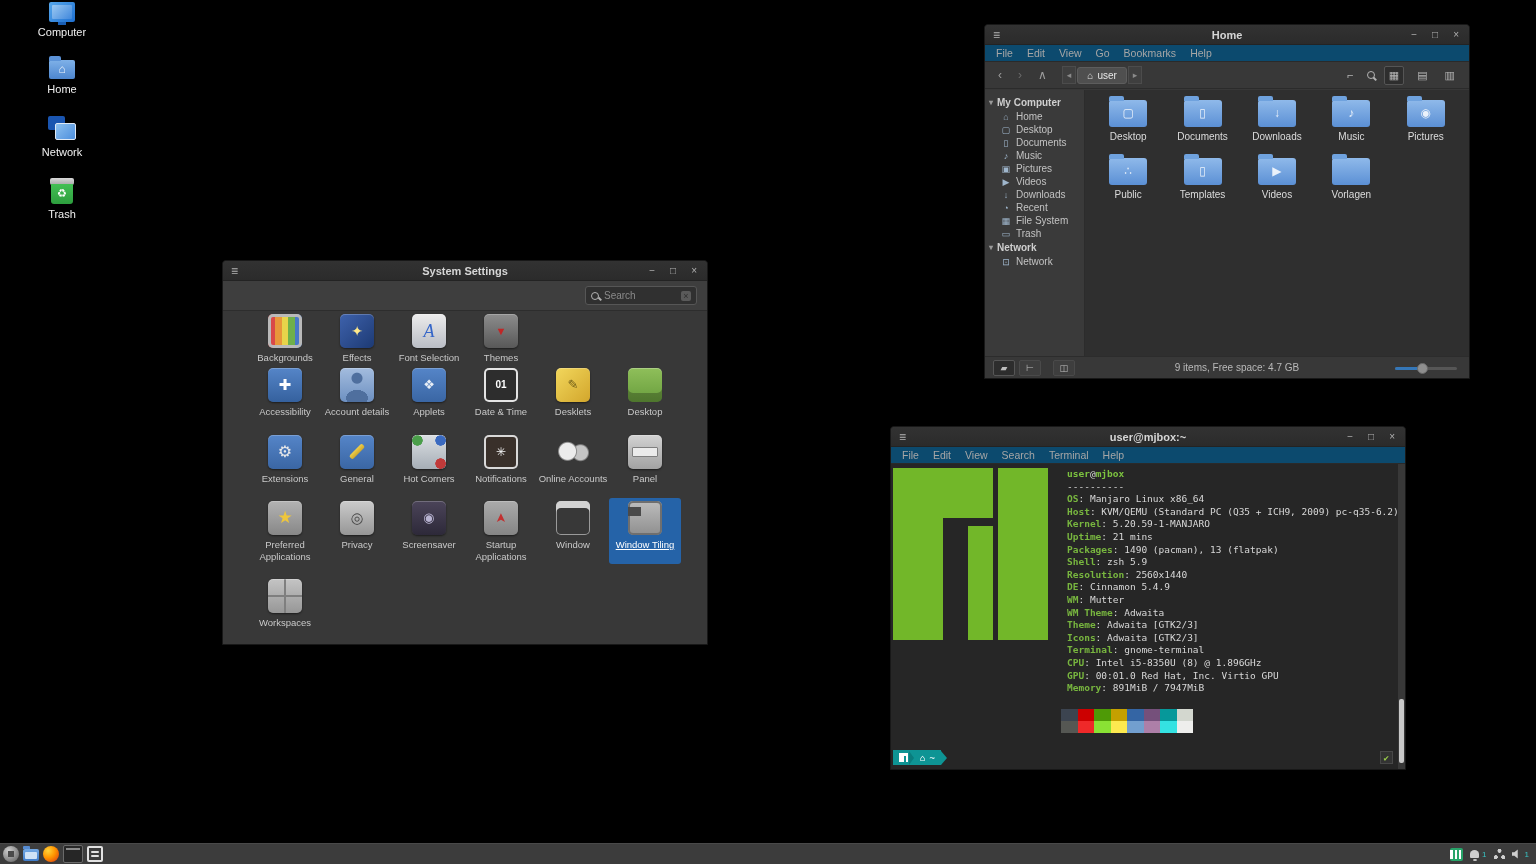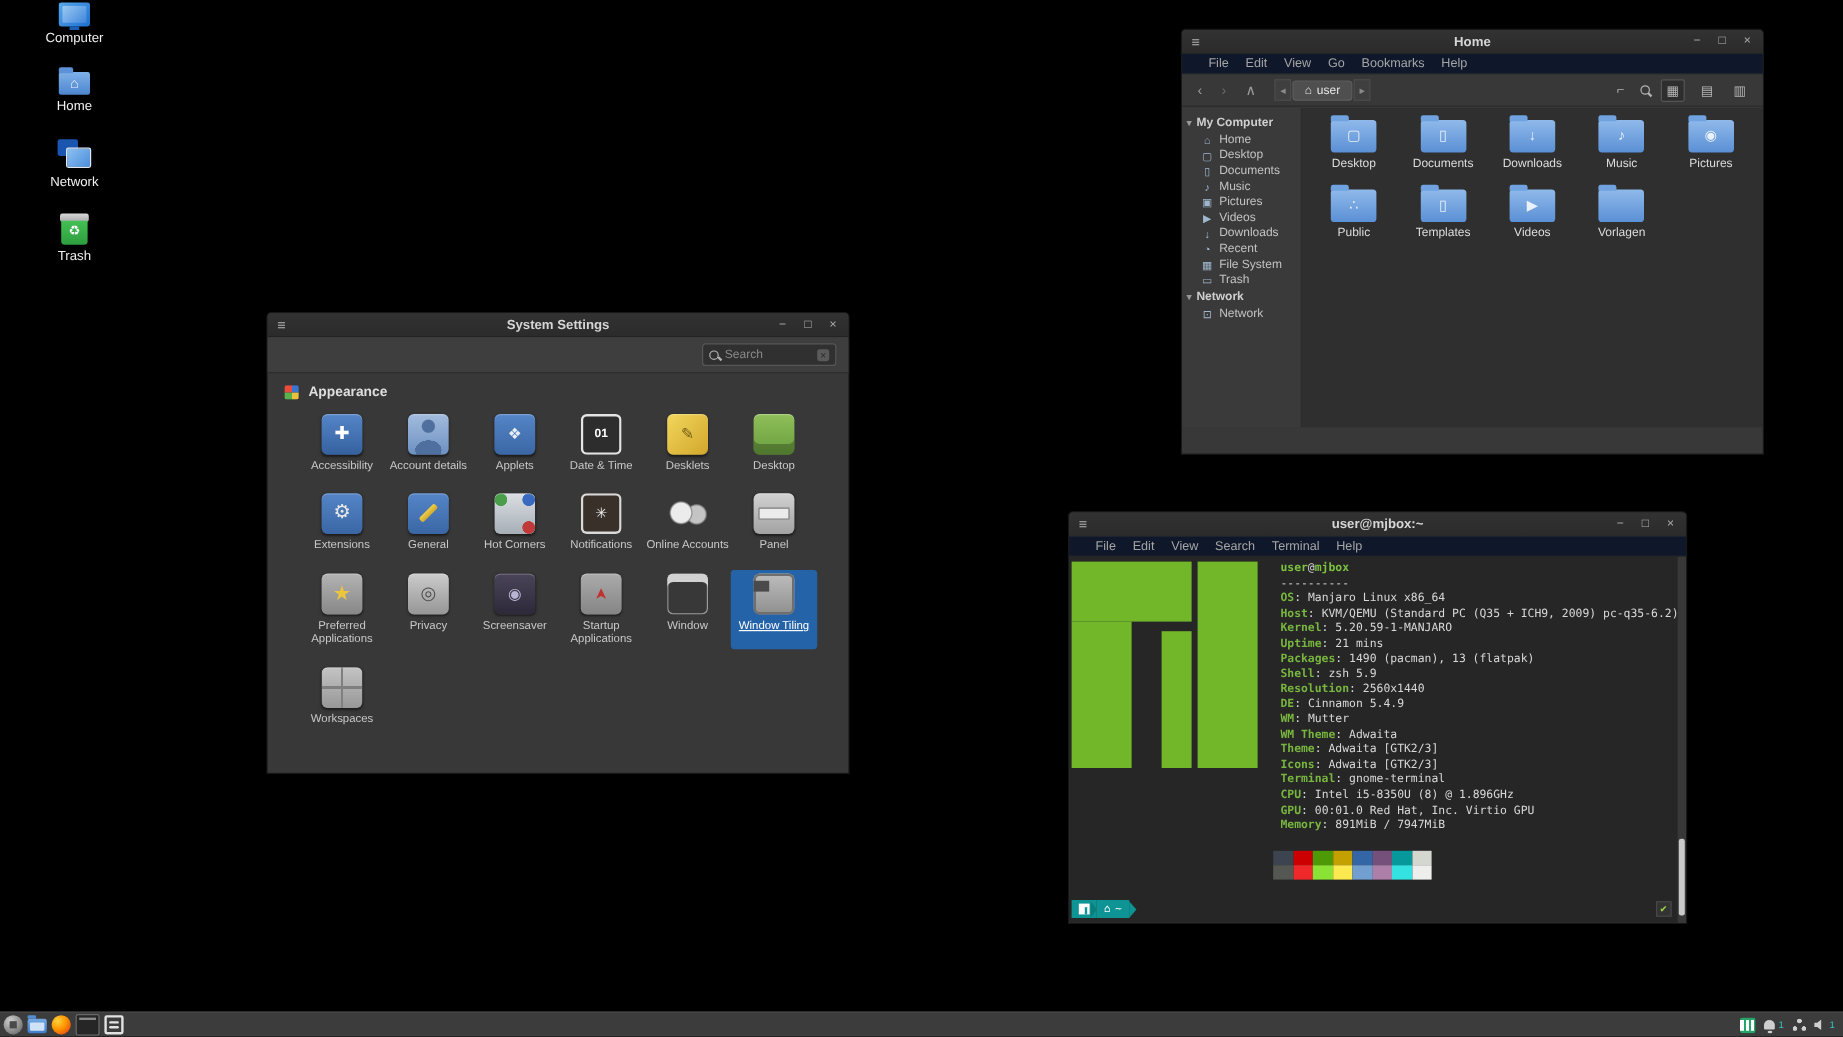--- a/index.html
+++ b/index.html
@@ -15,21 +15,21 @@
   
   .window { position:absolute; background:#383838; border:1px solid #181818;
             border-radius:4px 4px 0 0; box-shadow:0 8px 22px rgba(0,0,0,.65); }
   .titlebar { height:20px; background:linear-gradient(#323232,#2b2b2b); display:flex; align-items:center;
               border-bottom:1px solid #232323; border-radius:4px 4px 0 0; position:relative; }
   .titlebar .burger { margin-left:8px; color:#b5b5b5; font-size:12px; line-height:1; }
   .titlebar .title { position:absolute; left:60px; right:60px; text-align:center;
                      font-size:11px; font-weight:bold; color:#d6d6d6; }
   .controls { margin-left:auto; display:flex; gap:15px; padding-right:10px; z-index:2; }
   .controls span { color:#b0b0b0; font-size:10px; line-height:20px; }
-  .menubar { display:flex; background:#0f172a; border-bottom:1px solid #2a2a2a; padding:0 15px; height:17px; align-items:center; }
+  .menubar { display:flex; background:#0c4a6e; border-bottom:1px solid #2a2a2a; padding:0 4px; height:17px; align-items:center; }
   .menubar span { font-size:10.5px; color:#a6a6a6; padding:0 7px; }
 
   
   .dicon { position:absolute; left:20px; width:84px; display:flex; flex-direction:column; align-items:center; gap:4px; }
   .dicon .lbl { font-size:11px; color:#f0f0f0; text-shadow:0 1px 2px #000; }
   .ic-computer { width:26px; height:20px; background:linear-gradient(135deg,#57a8ec,#1e6fd0); border-radius:2px; position:relative; }
   .ic-computer::before { content:""; position:absolute; inset:3px; background:linear-gradient(135deg,#9cc9f2,#3f87dc); border-radius:1px; }
   .ic-computer::after { content:""; position:absolute; left:9px; bottom:-3px; width:8px; height:3px; background:#1a5fb4; }
   .ic-homefolder { width:26px; height:19px; background:linear-gradient(180deg,#7fb1e8,#4d86cf); border-radius:2px; position:relative; margin-top:4px; }
   .ic-homefolder::before { content:""; position:absolute; top:-4px; left:0; width:12px; height:5px; background:#5c93d8; border-radius:2px 2px 0 0; }
@@ -349,42 +349,67 @@
           </div>
         <div class="fitem">
             <div class="folder">
               <span class="g" data-glyph=""></span>
             </div>
             <span class="lbl">Vorlagen</span>
           </div>
       </div>
     </div>
   </div>
+  <div class="fm-status">
+    <span class="st-btn pressed g" data-glyph="▰"></span>
+    <span class="st-btn g" data-glyph="⊢"></span>
+    <span class="st-btn g" data-glyph="◫" style="margin-left:8px"></span>
+    <span class="st-text">9 items, Free space: 4.7 GB</span>
+    <span class="zoomslider">
+        <span class="track"></span>
+        <span class="fill"></span>
+        <span class="knob"></span>
+      </span>
+  </div>
 </div>
 
 <div class="window" id="settings">
   <div class="titlebar">
     <span class="burger">≡</span>
     <span class="title">System Settings</span>
     <span class="controls">
       <span>−</span>
       <span>□</span>
       <span>×</span>
     </span>
   </div>
   <div class="search-row">
     <div class="searchbox">
       <span class="mag"></span>
       <input type="text" placeholder="Search" style="">
       <span class="clear-ic"></span>
     </div>
   </div>
-  <div class="sec-hdr">
-    <span class="hdr-ic appearance"></span>
-    <span>Appearance</span>
+  <div class="sgrid">
+    <div class="si">
+        <div class="sic ic-backgrounds"></div>
+        <span>Backgrounds</span>
+      </div>
+    <div class="si">
+        <div class="sic ic-effects"></div>
+        <span>Effects</span>
+      </div>
+    <div class="si">
+        <div class="sic ic-font"></div>
+        <span>Font Selection</span>
+      </div>
+    <div class="si">
+        <div class="sic ic-themes"></div>
+        <span>Themes</span>
+      </div>
   </div>
   <div class="sgrid">
     <div class="si">
         <div class="sic ic-accessibility"></div>
         <span>Accessibility</span>
       </div>
     <div class="si">
         <div class="sic ic-account"></div>
         <span>Account details</span>
       </div>

